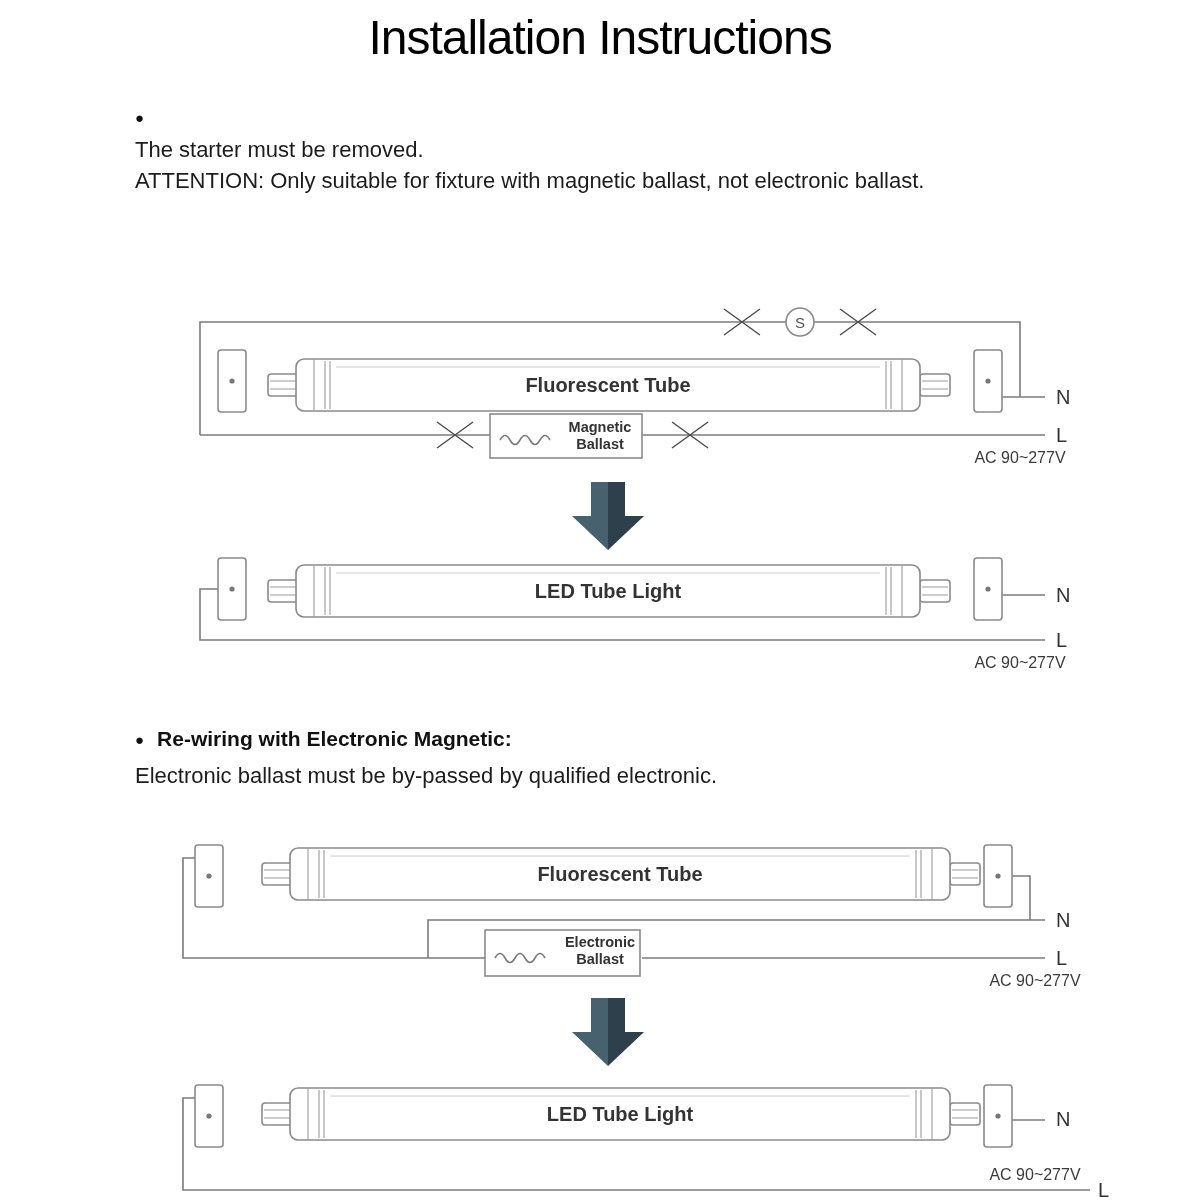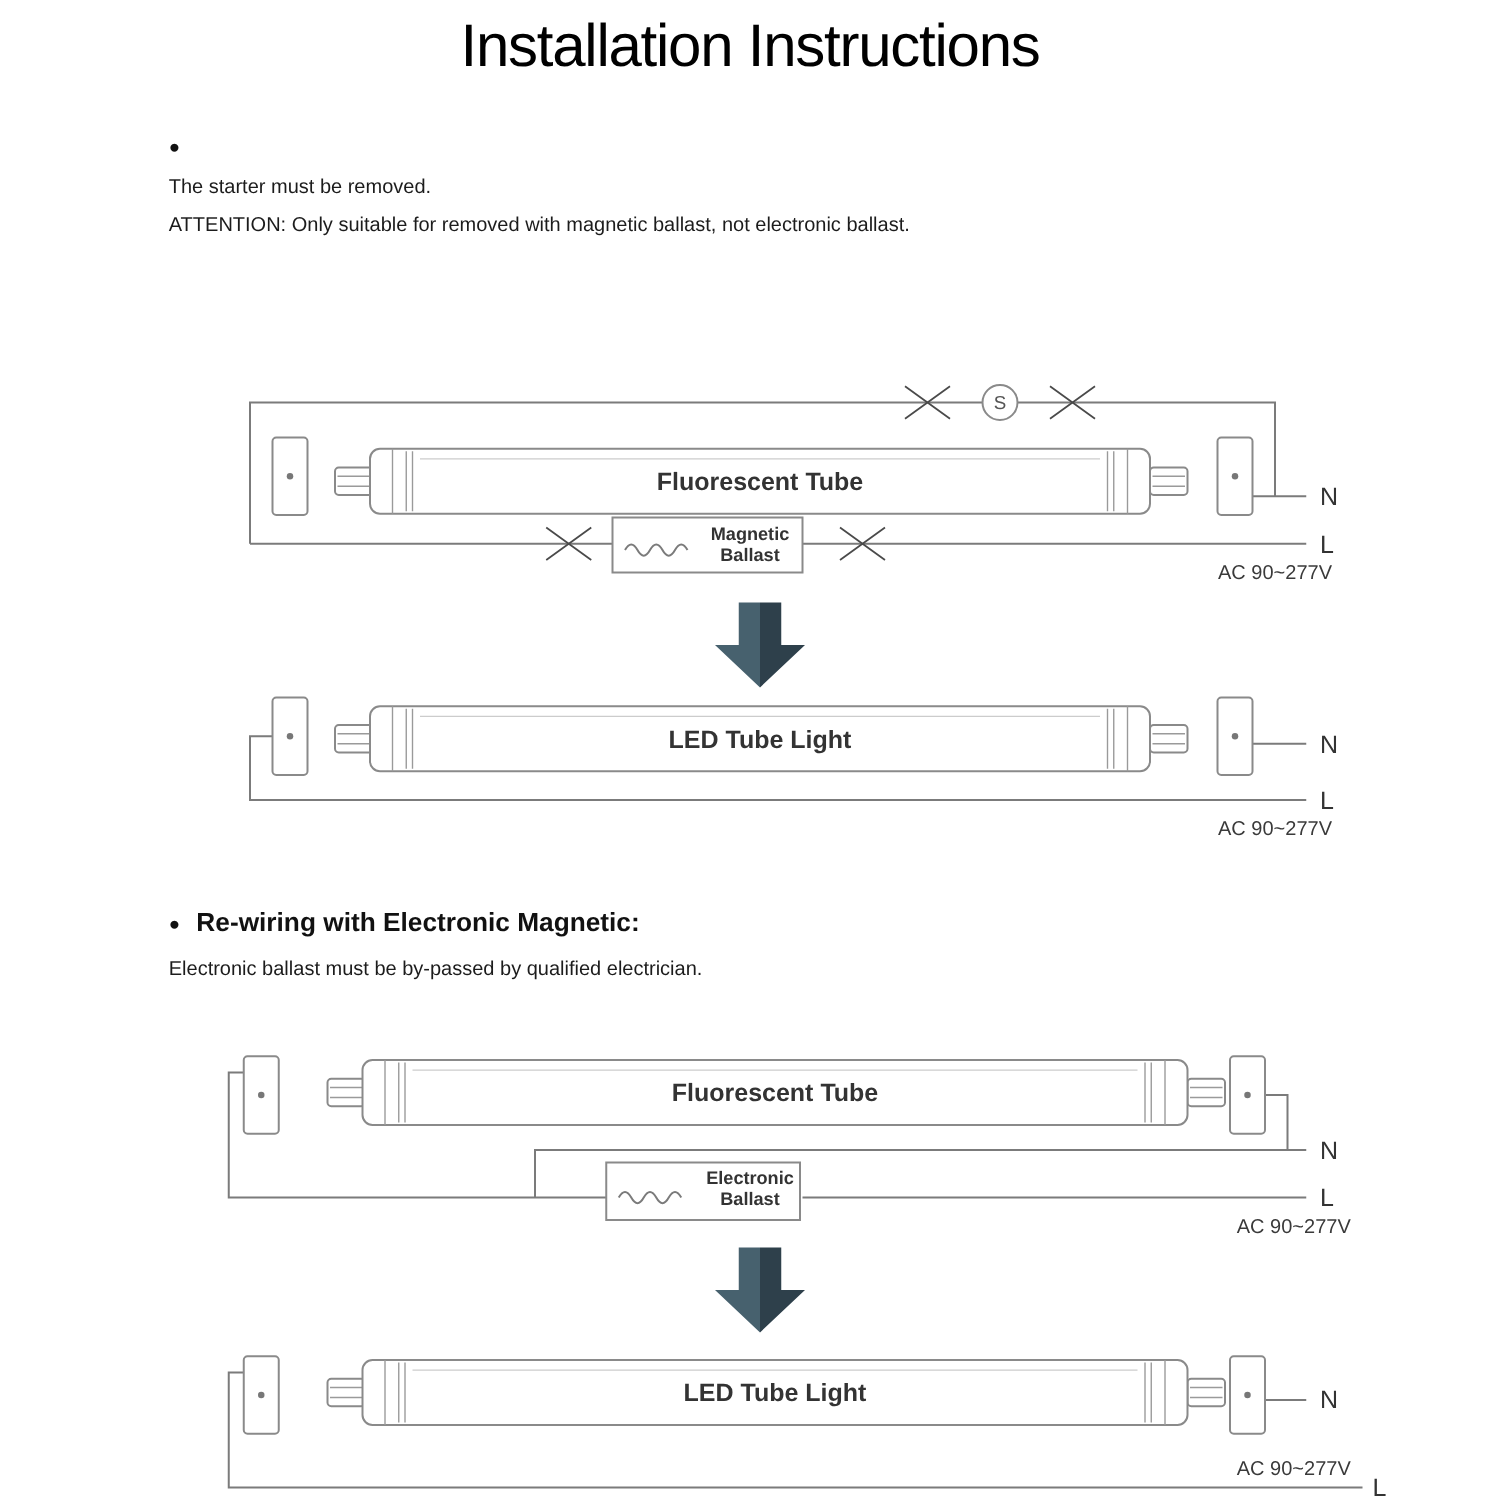--- a/index.html
+++ b/index.html
@@ -13,21 +13,21 @@
 
   .page-title {
     position: absolute; top: 10px; left: 0; width: 1200px;
     margin: 0; text-align: center;
     font-size: 48px; font-weight: 400; letter-spacing: -1px; color: #000;
   }
 
   .text-block { position: absolute; left: 135px; width: 1010px; }
   .heading-row { display: flex; align-items: center; gap: 13px; font-size: 21px; font-weight: 700; color: #111; }
   .bullet { font-size: 15px; line-height: 1; color: #111; }
-  .text-block p { margin: 9px 0 0 0; font-size: 16px; line-height: 31px; color: #1c1c1c; font-weight: 400; }
+  .text-block p { margin: 9px 0 0 0; font-size: 22px; line-height: 31px; color: #1c1c1c; font-weight: 400; }
 
   svg.diagram-canvas { position: absolute; top: 0; left: 0; }
 
   
   .wire  { stroke: #7b7b7b; stroke-width: 1.6; fill: none; }
   .part  { stroke: #8a8a8a; stroke-width: 1.6; fill: #ffffff; }
   .thin  { stroke: #cccccc; stroke-width: 1;   fill: none; }
   .capln { stroke: #9a9a9a; stroke-width: 1.1; fill: none; }
   .xmark { stroke: #4a4a4a; stroke-width: 1.4; fill: none; }
   .dot   { fill: #777777; }
@@ -210,24 +210,24 @@
     </g>
   </svg>
 
   <h1 class="page-title">Installation Instructions</h1>
 
   <section class="text-block" style="top:110px">
     <div class="heading-row">
       <span class="bullet">●</span>
     </div>
     <p>The starter must be removed.</p>
-    <p style="margin-top:0">ATTENTION: Only suitable for removed with magnetic ballast, not electronic ballast.</p>
+    <p style="margin-top:0">ATTENTION: Only suitable for fixture with magnetic ballast, not electronic ballast.</p>
   </section>
 
   <section class="text-block" style="top:727px">
     <div class="heading-row">
       <span class="bullet">●</span>
       <span>Re-wiring with Electronic Magnetic:</span>
     </div>
-    <p>Electronic ballast must be by-passed by qualified electrician.</p>
+    <p>Electronic ballast must be by-passed by qualified electronic.</p>
   </section>
 
 </div>
 
 </body></html>

